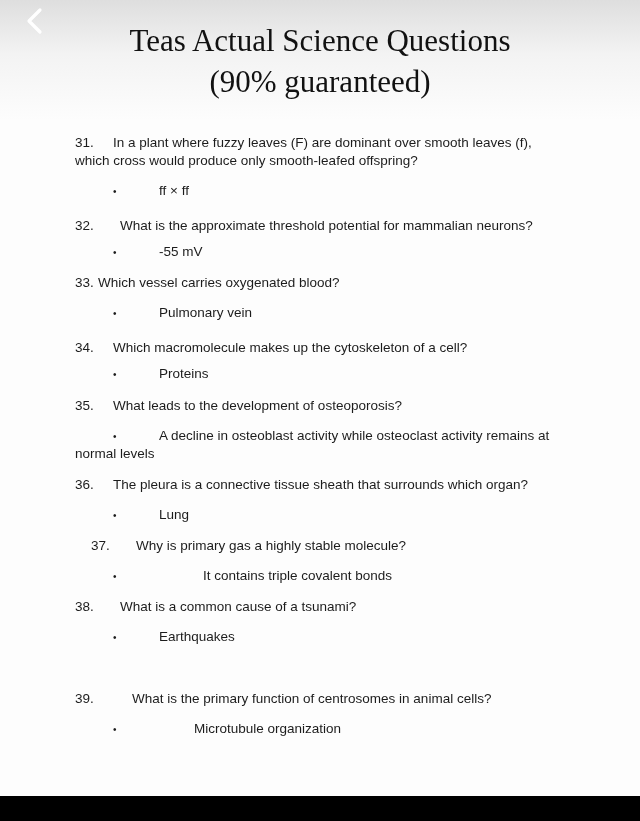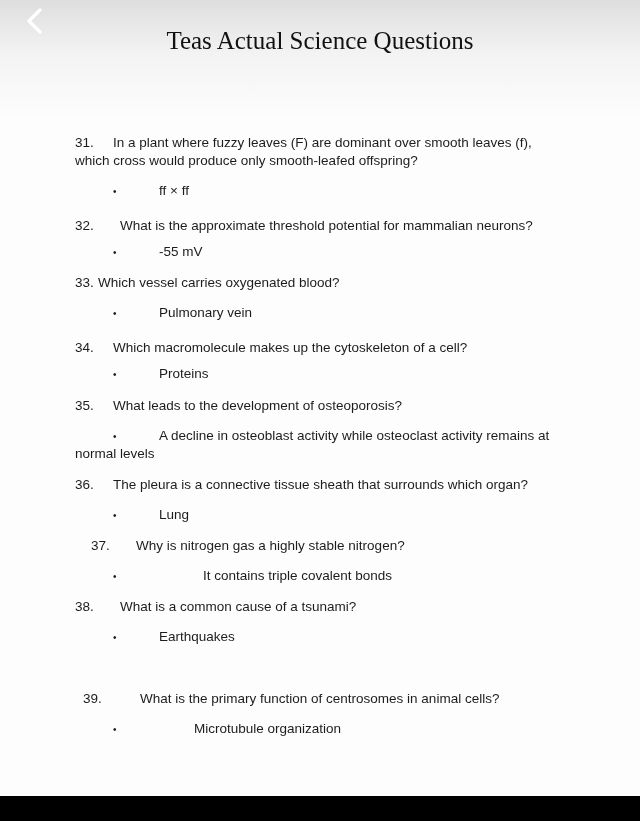--- a/index.html
+++ b/index.html
@@ -27,21 +27,21 @@
       width: 30px; height: 30px;
       cursor: pointer;
     }
     .back-btn svg { display: block; }
     .title {
       position: absolute;
       left: 0; top: 20px;
       width: 640px;
       text-align: center;
       font-family: "Liberation Serif", serif;
-      font-size: 25px;
+      font-size: 31px;
       line-height: 41px;
       color: #111;
     }
     .title div { white-space: nowrap; }
     .qa {
       position: absolute;
       left: 75px;
       width: 500px;
       font-size: 13.5px;
       line-height: 18px;
@@ -71,20 +71,21 @@
 <div class="back-btn">
   <span>
     <svg width="30" height="30" viewBox="0 0 30 30">
       <polyline points="20,4 9,15 20,26" fill="none" stroke="#ffffff" stroke-width="3.2" stroke-linecap="round" stroke-linejoin="round"></polyline>
     </svg>
   </span>
 </div>
 
 <div class="title">
   <div>Teas Actual Science Questions</div>
+  <div>(90% guaranteed)</div>
 </div>
 
 <div class="qa" style="top:134px;">
   <div class="q" style="top:0;">
     <span class="num" style="width:38px;">31.</span><span>In a plant where fuzzy leaves (F) are dominant over smooth leaves (f),</span>
   </div>
   <div class="wrap2" style="top:18px;">which cross would produce only smooth-leafed offspring?</div>
   <span class="bullet" style="top:49px;">•</span>
   <span class="ans" style="top:48px;">ff × ff</span>
 </div>
@@ -125,35 +126,35 @@
 <div class="qa" style="top:476px;">
   <div class="q" style="top:0;">
     <span class="num" style="width:38px;">36.</span><span>The pleura is a connective tissue sheath that surrounds which organ?</span>
   </div>
   <span class="bullet" style="top:31px;">•</span>
   <span class="ans" style="top:30px;">Lung</span>
 </div>
 
 <div class="qa" style="top:537px;">
   <div class="q" style="top:0;">
-    <span class="num" style="width:45px;margin-left:16px;">37.</span><span>Why is nitrogen gas a highly stable nitrogen?</span>
+    <span class="num" style="width:45px;margin-left:16px;">37.</span><span>Why is primary gas a highly stable molecule?</span>
   </div>
   <span class="bullet" style="top:31px;">•</span>
   <span class="ans" style="top:30px;margin-left:44px;">It contains triple covalent bonds</span>
 </div>
 
 <div class="qa" style="top:598px;">
   <div class="q" style="top:0;">
     <span class="num" style="width:45px;">38.</span><span>What is a common cause of a tsunami?</span>
   </div>
   <span class="bullet" style="top:31px;">•</span>
   <span class="ans" style="top:30px;">Earthquakes</span>
 </div>
 
 <div class="qa" style="top:690px;">
-  <div class="q" style="top:0;margin-left:8px;">
+  <div class="q" style="top:0;">
     <span class="num" style="width:57px;">39.</span><span>What is the primary function of centrosomes in animal cells?</span>
   </div>
   <span class="bullet" style="top:31px;">•</span>
   <span class="ans" style="top:30px;margin-left:35px;">Microtubule organization</span>
 </div>
 
 <div class="bottom-bar"></div>
 
 </body></html>

